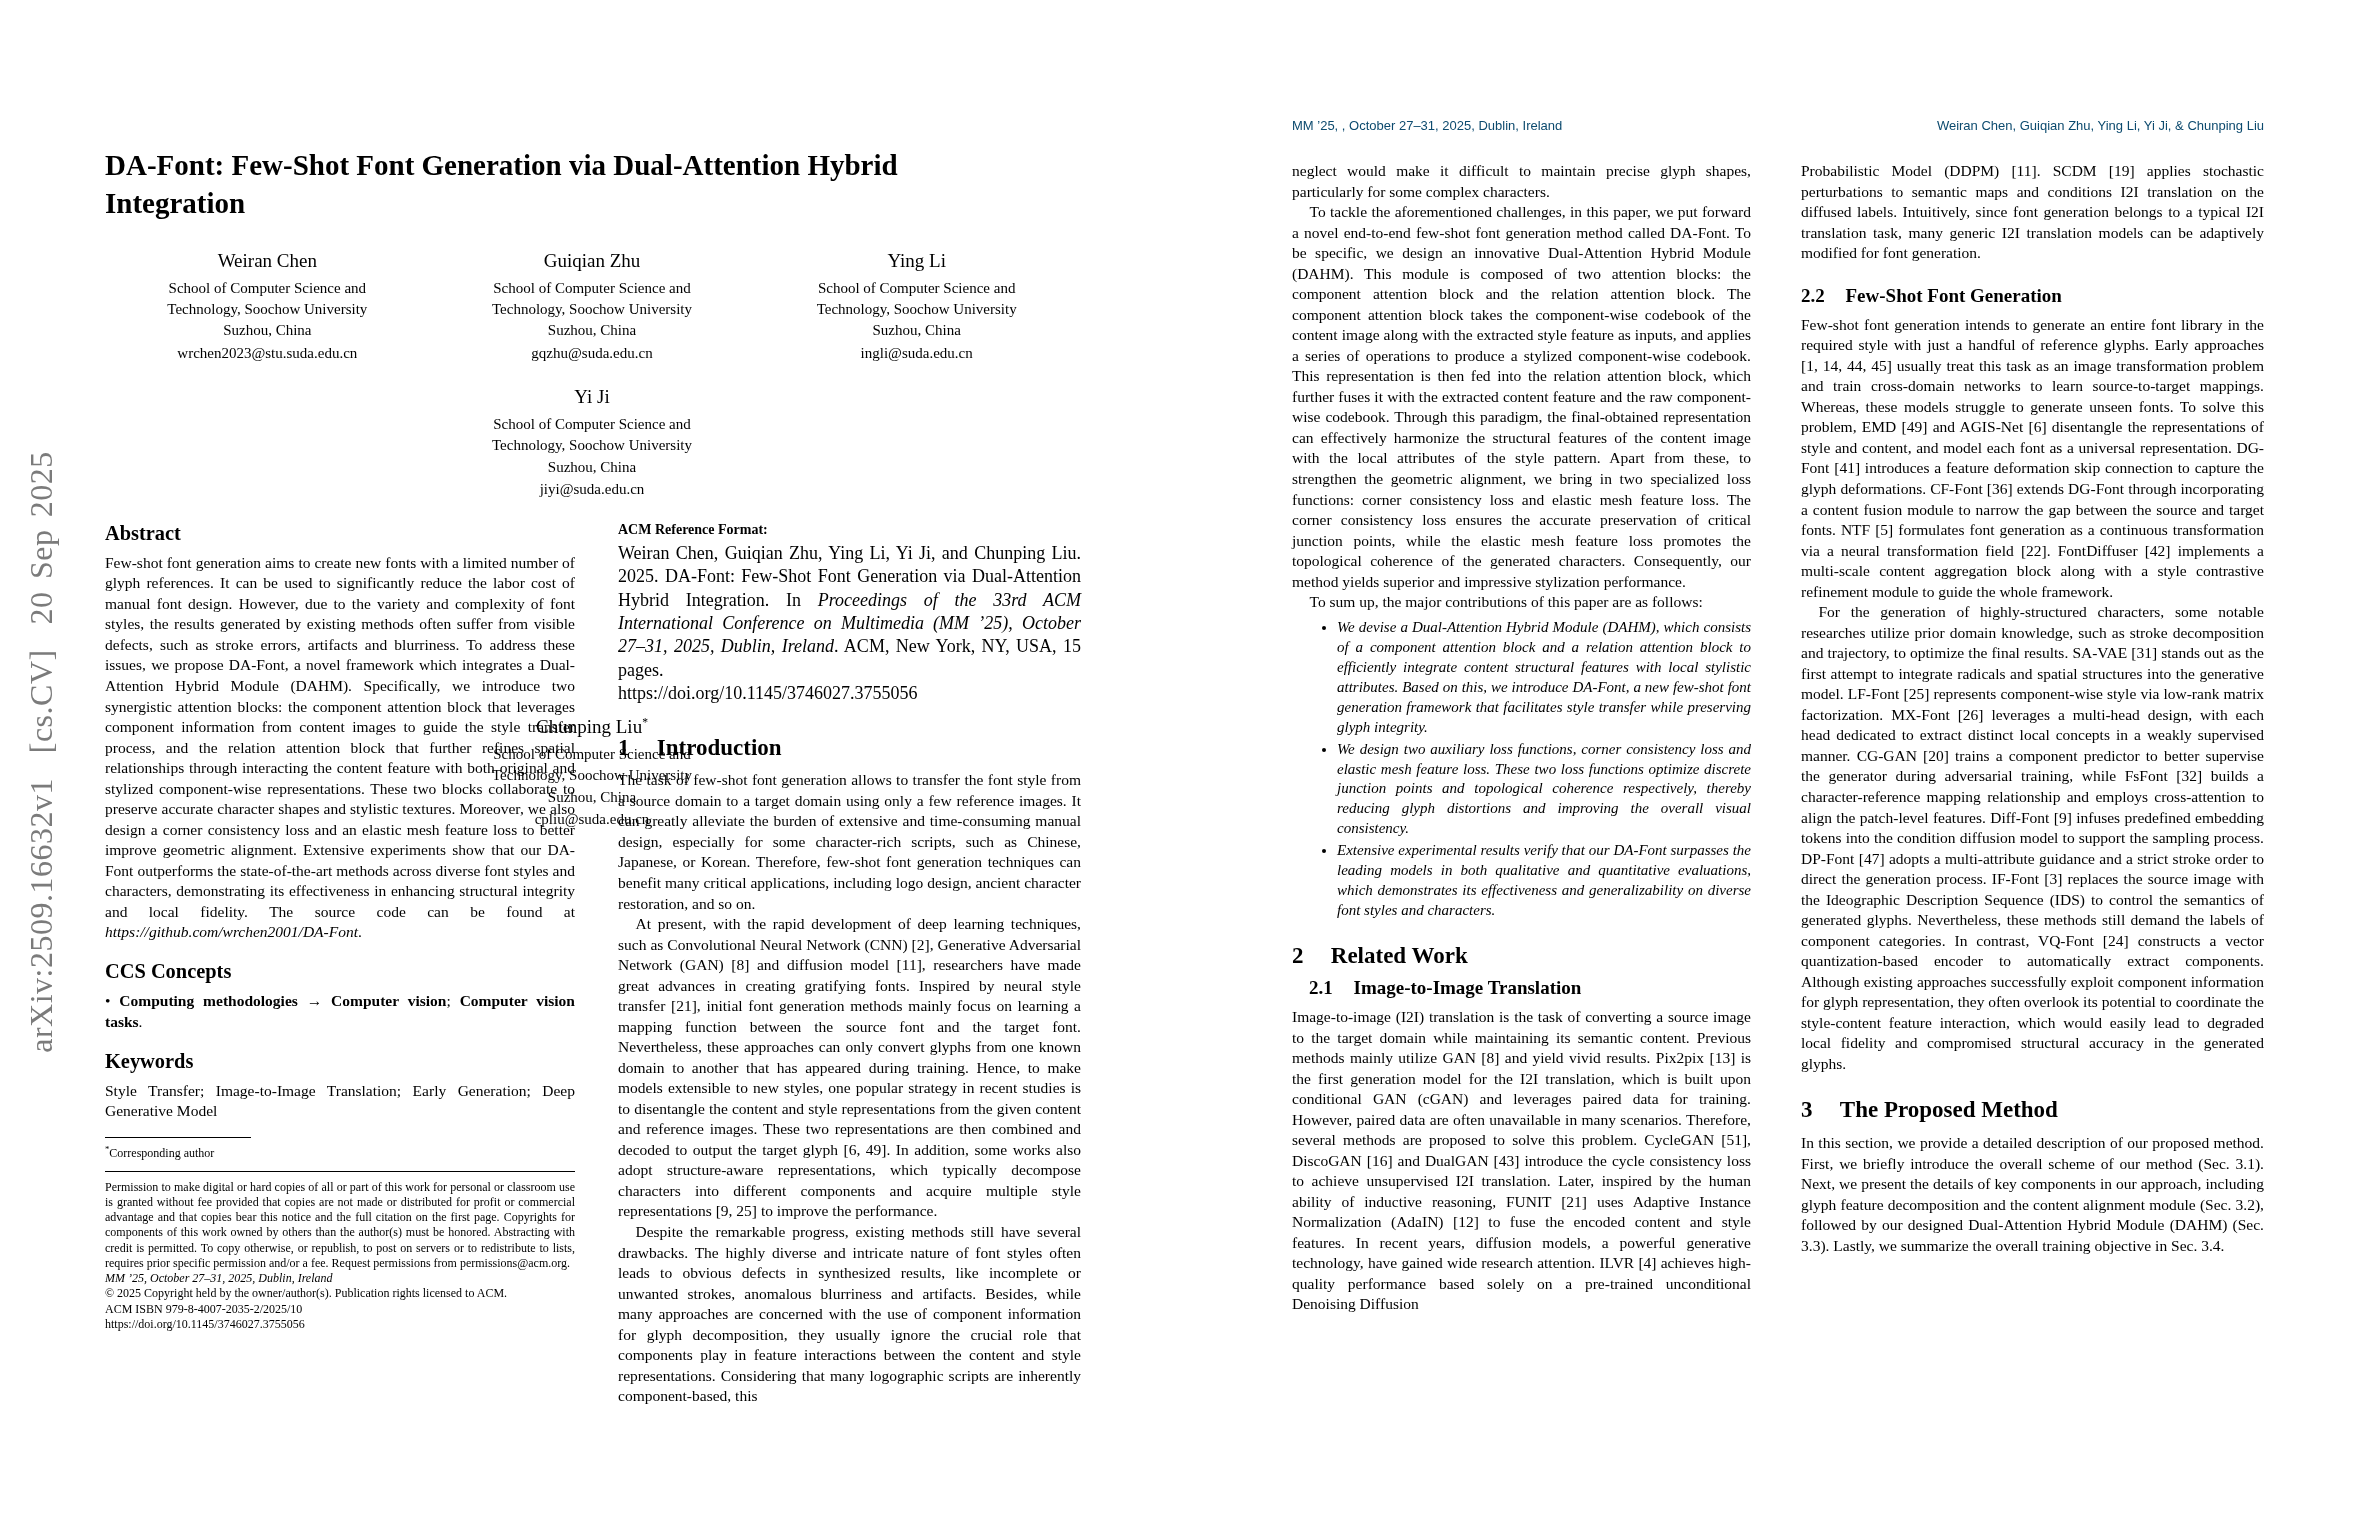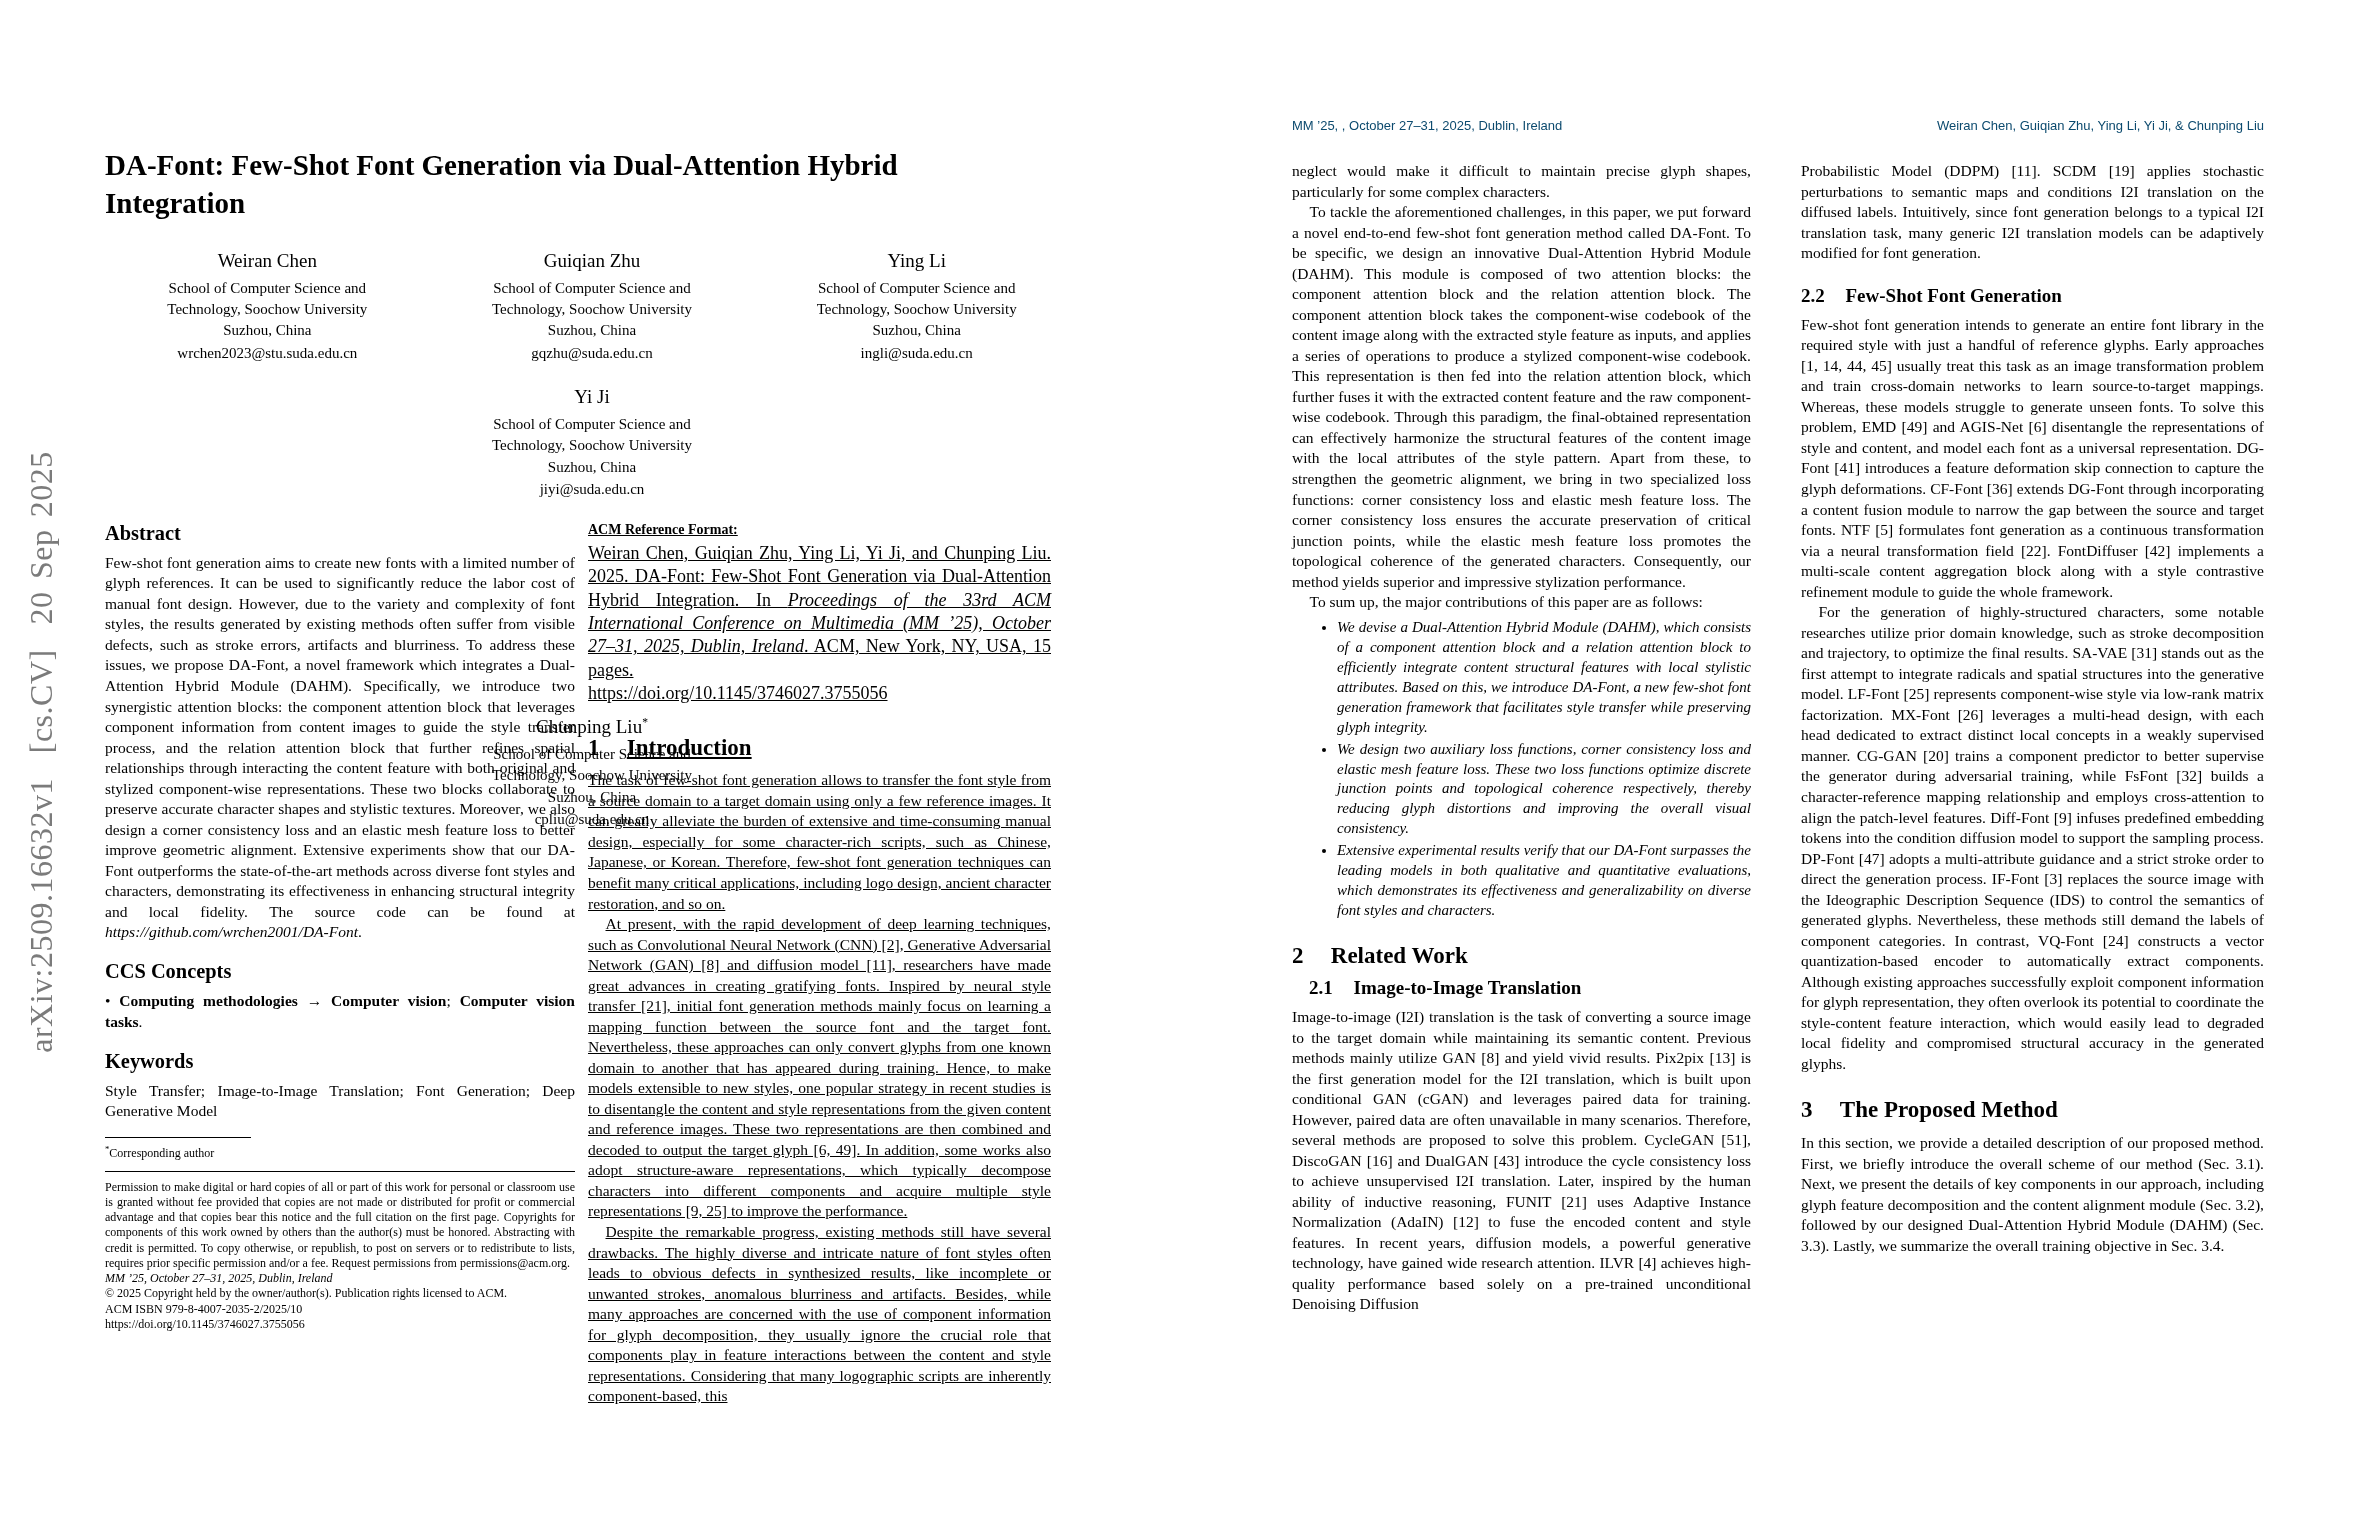--- a/index.html
+++ b/index.html
@@ -21,21 +21,21 @@
   .authors-row.row2{top:386px;justify-content:center;flex-direction:column;}
   .author{flex:1;text-align:center;}
   .authors-row.row2 .author{flex:0 0 330px;}
   .author .name{font-size:19px;margin-bottom:5.8px;}
   .author .name sup{font-size:11.6px;}
   .author .aff{font-size:15px;line-height:1.42;}
   .author .email{font-size:15px;margin-top:2.9px;}
   
   .col{position:absolute;}
   .p1c1{left:105px;top:522px;width:470px;}
-  .p1c2{left:588px;top:522px;width:463px;text-decoration:underline;}
+  .p1c2{left:618px;top:522px;width:463px;}
   .p2c1{left:1292px;top:161px;width:459px;}
   .p2c2{left:1801px;top:161px;width:463px;}
   .body-text{font-size:15.5px;line-height:1.325;text-align:justify;margin:0;}
   .body-text.indent{text-indent:17.5px;}
   .h-run{font-size:20.4px;font-weight:bold;margin:0 0 7.8px 0;}
   .h-sec{font-size:23px;font-weight:bold;margin:23px 0 9.7px 0;}
   .h-sub{font-size:19px;font-weight:bold;margin:17.5px 0 7.8px 0;}
   .h-sec .secnum{display:inline-block;min-width:21.3px;margin-right:17.5px;}
   .h-sub .secnum{display:inline-block;min-width:29px;margin-right:15.5px;}
   .mt{margin-top:13.6px;}
@@ -109,21 +109,21 @@
 </div>
 
 <div class="col p1c1">
   <h2 class="h-run">Abstract</h2>
   <p class="body-text"><span>Few-shot font generation aims to create new fonts with a limited number of glyph references. It can be used to significantly reduce the labor cost of manual font design. However, due to the variety and complexity of font styles, the results generated by existing methods often suffer from visible defects, such as stroke errors, artifacts and blurriness. To address these issues, we propose DA-Font, a novel framework which integrates a Dual-Attention Hybrid Module (DAHM). Specifically, we introduce two synergistic attention blocks: the component attention block that leverages component information from content images to guide the style transfer process, and the relation attention block that further refines spatial relationships through interacting the content feature with both original and stylized component-wise representations. These two blocks collaborate to preserve accurate character shapes and stylistic textures. Moreover, we also design a corner consistency loss and an elastic mesh feature loss to better improve geometric alignment. Extensive experiments show that our DA-Font outperforms the state-of-the-art methods across diverse font styles and characters, demonstrating its effectiveness in enhancing structural integrity and local fidelity. The source code can be found at </span><span class="italic">https://github.com/wrchen2001/DA-Font</span><span>.</span></p>
 
   <h2 class="h-run mt" style="margin-top:17.5px;">CCS Concepts</h2>
   <p class="body-text"><span>• </span><span class="bold">Computing methodologies</span><span> → </span><span class="bold">Computer vision</span><span>; </span><span class="bold">Computer vision tasks</span><span>.</span></p>
 
   <h2 class="h-run mt" style="margin-top:17.5px;">Keywords</h2>
-  <p class="body-text">Style Transfer; Image-to-Image Translation; Font Generation; Deep Generative Model</p>
+  <p class="body-text">Style Transfer; Image-to-Image Translation; Early Generation; Deep Generative Model</p>
 
   <hr class="short-rule">
   <p class="fn"><sup>*</sup><span>Corresponding author</span></p>
 
   <hr class="long-rule">
   <p class="fn">Permission to make digital or hard copies of all or part of this work for personal or classroom use is granted without fee provided that copies are not made or distributed for profit or commercial advantage and that copies bear this notice and the full citation on the first page. Copyrights for components of this work owned by others than the author(s) must be honored. Abstracting with credit is permitted. To copy otherwise, or republish, to post on servers or to redistribute to lists, requires prior specific permission and/or a fee. Request permissions from permissions@acm.org.</p>
   <p class="fn italic">MM ’25, October 27–31, 2025, Dublin, Ireland</p>
   <p class="fn">© 2025 Copyright held by the owner/author(s). Publication rights licensed to ACM.</p>
   <p class="fn">ACM ISBN 979-8-4007-2035-2/2025/10</p>
   <p class="fn">https://doi.org/10.1145/3746027.3755056</p>

